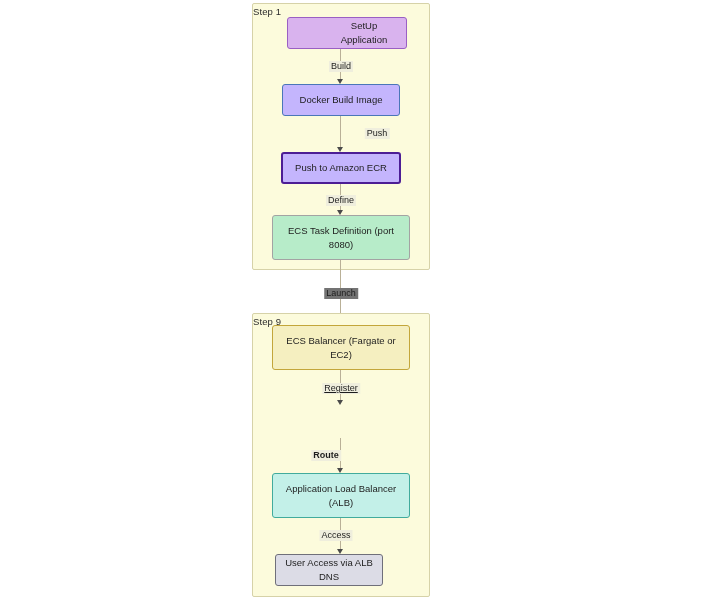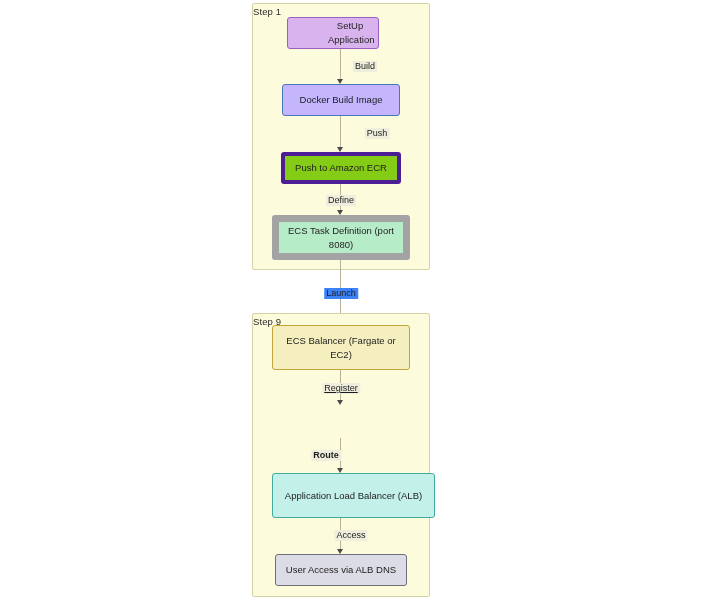--- a/index.html
+++ b/index.html
@@ -51,22 +51,22 @@
     color: #1d1d1d;
     padding: 2px 6px;
   }
   .node span {
     display: block;
     width: 100%;
   }
   
   .n-purple { background: #d9b3ee; border: 1px solid #9a5fc4; }
   .n-blue   { background: #c4b5fd; border: 1px solid #4a76b8; }
-  .n-orange { background: #84cc16; border: 4px solid #4c1d95; }
-  .n-green  { background: #b7ecc9; border: 7px solid #a3a3a3; }
+  .n-orange { background: #c4b5fd; border: 2px solid #4c1d95; }
+  .n-green  { background: #b7ecc9; border: 1px solid #a3a3a3; }
   .n-khaki  { background: #f5efc0; border: 1px solid #c3a63b; }
   .n-pink   { background: #f8c3df; border: 1px solid #d0518f; }
   .n-cyan   { background: #c3f0e8; border: 1px solid #41ab9c; }
   .n-gray   { background: #dcdce6; border: 1px solid #6f6f7a; }
 
   .edge-line {
     position: absolute;
     width: 1px;
     background: #b9b097;
   }
@@ -82,50 +82,50 @@
     position: absolute;
     font-size: 9px;
     color: #1d1d1d;
     background: #eceef2;
     padding: 0 2px;
     white-space: nowrap;
     transform: translateX(-50%);
     line-height: 1.2;
   }
   .edge-label.on-yellow { background: #efeedd; }
-  .edge-label.on-white { background: #3b82f6; }
+  .edge-label.on-white { background: #737373; }
 </style>
 </head>
 <body>
 
 <div id="diagram">
 
   <div class="subgraph" style="left:252px; top:3px; width:178px; height:267px;">
     <div class="subgraph-label">Step 1</div>
   </div>
 
-  <div class="node n-purple" style="left:287px; top:17px; width:92px; height:32px;padding-left:40px;">
+  <div class="node n-purple" style="left:287px; top:17px; width:120px; height:32px;padding-left:40px;">
     <span>SetUp Application</span>
   </div>
 
   <div class="node n-blue" style="left:282px; top:84px; width:118px; height:32px;">
     <span>Docker Build Image</span>
   </div>
 
   <div class="node n-orange" style="left:281px; top:152px; width:120px; height:32px;">
     <span>Push to Amazon ECR</span>
   </div>
 
   <div class="node n-green" style="left:272px; top:215px; width:138px; height:45px;">
     <span>ECS Task Definition (port 8080)</span>
   </div>
 
   <div class="edge-line" style="left:340px; top:49px; height:31px;"></div>
   <div class="edge-arrow" style="left:337px; top:79px;"></div>
-  <div class="edge-label on-yellow" style="left:341px; top:61px;margin-left:24px;">Build</div>
+  <div class="edge-label on-yellow" style="left:341px; top:61px;">Build</div>
 
   <div class="edge-line" style="left:340px; top:116px; height:31px;"></div>
   <div class="edge-arrow" style="left:337px; top:147px;"></div>
   <div class="edge-label on-yellow" style="left:341px; top:128px;margin-left:36px;">Push</div>
 
   <div class="edge-line" style="left:340px; top:184px; height:26px;"></div>
   <div class="edge-arrow" style="left:337px; top:210px;"></div>
   <div class="edge-label on-yellow" style="left:341px; top:195px;">Define</div>
 
   <div class="edge-line" style="left:340px; top:260px; height:62px;"></div>
@@ -134,33 +134,33 @@
 
   <div class="subgraph" style="left:252px; top:313px; width:178px; height:284px;">
     <div class="subgraph-label">Step 9</div>
   </div>
 
   <div class="node n-khaki" style="left:272px; top:325px; width:138px; height:45px;">
     <span>ECS Balancer (Fargate or EC2)</span>
   </div>
 
 
-  <div class="node n-cyan" style="left:272px; top:473px; width:163px; height:45px;">
+  <div class="node n-cyan" style="left:272px; top:473px; width:138px; height:45px;">
     <span>Application Load Balancer (ALB)</span>
   </div>
 
-  <div class="node n-gray" style="left:275px; top:554px; width:132px; height:32px;">
+  <div class="node n-gray" style="left:275px; top:554px; width:108px; height:32px;">
     <span>User Access via ALB DNS</span>
   </div>
 
   <div class="edge-line" style="left:340px; top:370px; height:30px;"></div>
   <div class="edge-arrow" style="left:337px; top:400px;"></div>
   <div class="edge-label on-yellow" style="left:341px; top:383px;text-decoration:underline;">Register</div>
 
   <div class="edge-line" style="left:340px; top:438px; height:30px;"></div>
   <div class="edge-arrow" style="left:337px; top:468px;"></div>
   <div class="edge-label on-yellow" style="left:326px; top:450px;font-weight:bold;">Route</div>
 
   <div class="edge-line" style="left:340px; top:518px; height:31px;"></div>
   <div class="edge-arrow" style="left:337px; top:549px;"></div>
-  <div class="edge-label on-yellow" style="left:351px; top:530px;">Access</div>
+  <div class="edge-label on-yellow" style="left:336px; top:530px;">Access</div>
 
 </div>
 
 </body></html>

